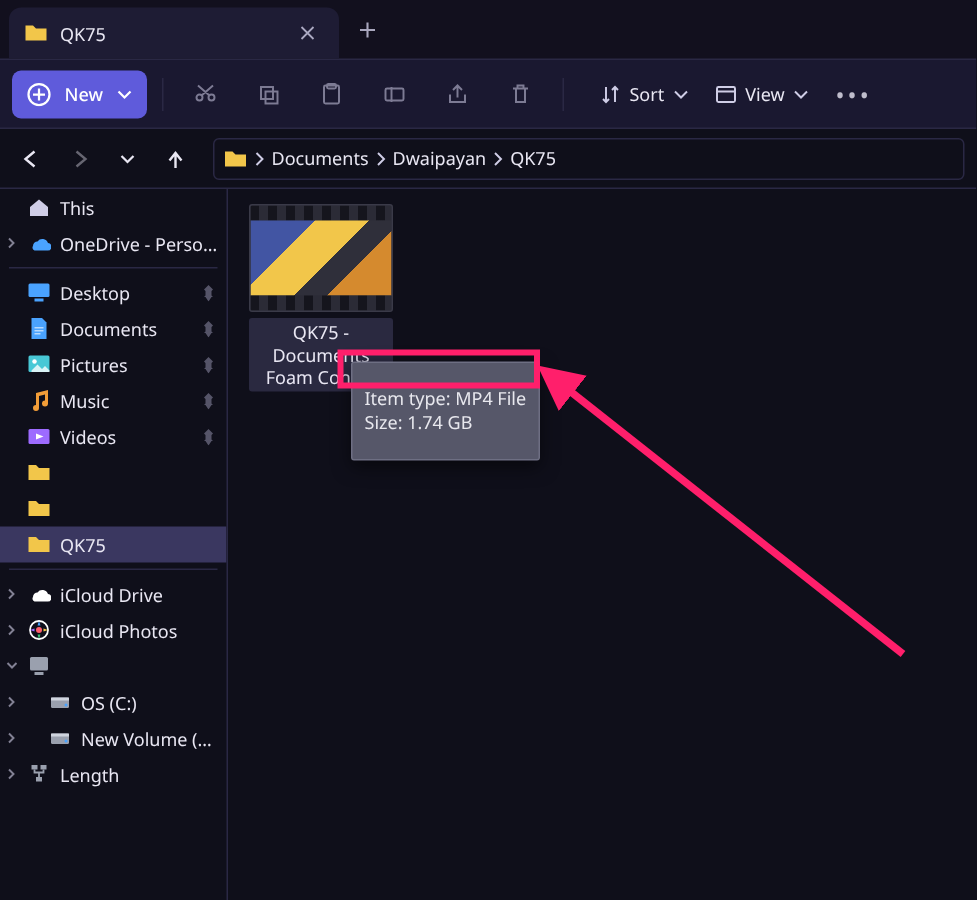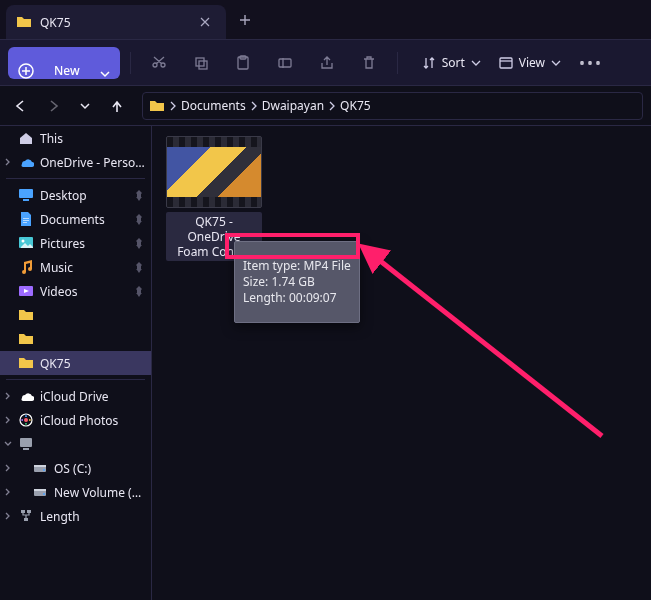--- a/index.html
+++ b/index.html
@@ -25,21 +25,21 @@
 
   
   .tabstrip{height:40px;background:var(--bg2);display:flex;align-items:flex-end;padding-left:6px;gap:4px;border-bottom:1px solid var(--divider);}
   .tab{height:34px;width:220px;background:var(--tab);border-radius:8px 8px 0 0;display:flex;align-items:center;padding:0 10px;gap:8px}
   .tab .title{flex:1;overflow:hidden;white-space:nowrap;text-overflow:ellipsis}
   .tab .close,.newtab{width:22px;height:22px;border-radius:4px;display:flex;align-items:center;justify-content:center;opacity:.8}
   .newtab{align-self:center;margin-left:4px}
 
   
   .toolbar{height:46px;background:var(--bg3);display:flex;align-items:center;padding:0 8px;gap:6px;border-bottom:1px solid var(--divider);}
-  .btn{height:32px;border-radius:6px;display:flex;align-items:flex-end;gap:20px;padding:0 8px}
+  .btn{height:32px;border-radius:6px;display:flex;align-items:center;gap:9px;padding:0 8px}
   .btn.new{background:var(--accent);padding:0 10px}
   .btn.new .lab{color:#fff;font-weight:500}
   .sep{width:1px;height:22px;background:var(--divider);margin:0 4px}
   .toolbtn{width:36px;height:32px;display:flex;align-items:center;justify-content:center;border-radius:6px;opacity:.55}
   .tool-right{display:flex;align-items:flex-start;gap:2px;margin-left:6px}
   .txtbtn{height:32px;display:flex;align-items:center;gap:6px;padding:0 8px;border-radius:6px}
   .dots{letter-spacing:2px;font-size:16px;opacity:.8}
 
   
   .navrow{height:40px;background:var(--bg);display:flex;align-items:center;padding:0 8px;gap:6px;border-bottom:1px solid var(--divider);}
@@ -433,29 +433,28 @@
     </div>
 
   <div class="content">
     <div class="file">
       <div class="thumb">
         <div class="bar top"></div>
           <div class="mid"></div>
           <div class="bar bot"></div>
       </div>
       <div class="fname">
-        <span>QK75 - OneDrive</span><br>
+        <span>QK75 - Documents</span><br>
         <span>Foam Confi...</span>
       </div>
     </div>
 
     <div class="tooltip" style="left:82px;top:115px">
       <div class="row">Item type: MP4 File</div>
       <div class="row">Size: 1.74 GB</div>
-      <div class="row">Length: 00:09:07</div>
     </div>
 
     <div class="annot-box" style="left:73px;top:107px;width:135px;height:26px"></div>
     <svg class="annot-arrow" style="left:200px;top:110px" width="260" height="210">
       <defs>
           <marker id="ah" markerWidth="10" markerHeight="10" refX="2" refY="3" orient="auto">
             <path d="M0 0L6 3L0 6z" fill="#ff1f6b"></path>
           </marker>
         </defs>
       <line x1="250" y1="200" x2="22" y2="20" stroke="#ff1f6b" stroke-width="5" marker-end="url(#ah)"></line>

